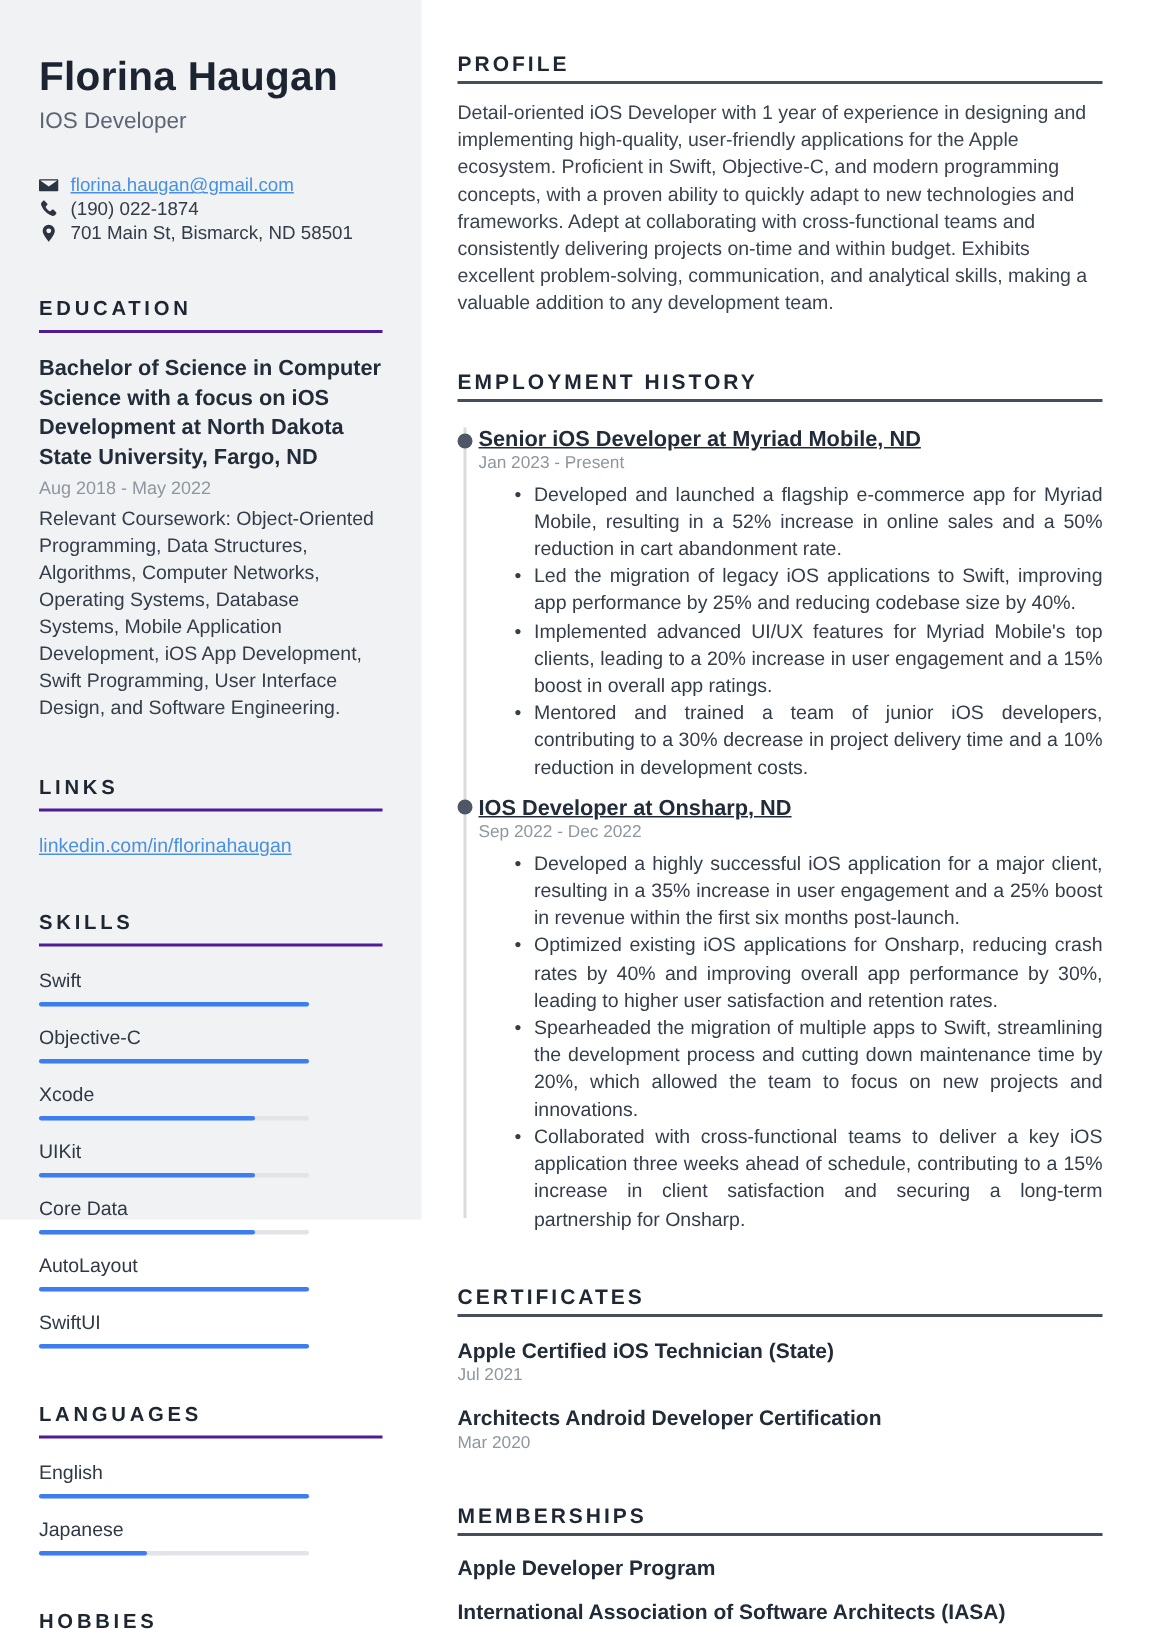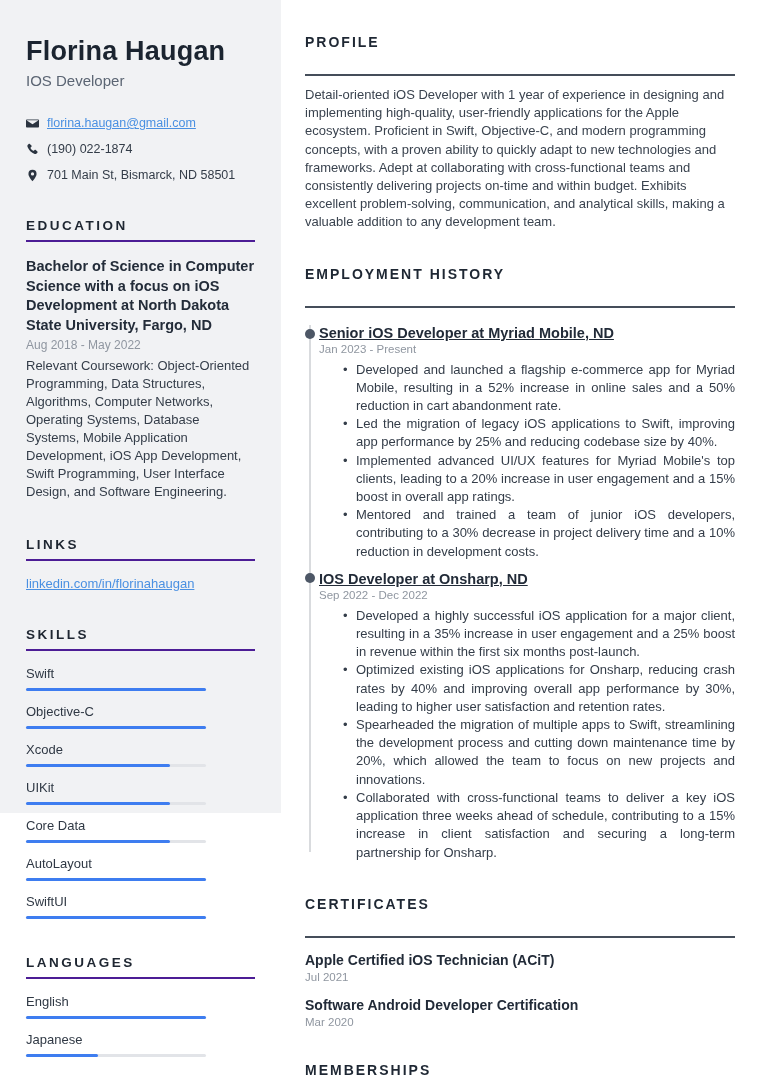--- a/index.html
+++ b/index.html
@@ -13,21 +13,21 @@
   .page { display: flex; width: 768px; height: 813px; }
 
   
   .sidebar {
     width: 281px; min-width: 281px; height: 100%;
     background: #f1f2f4;
     padding: 36px 26px 0 26px;
   }
   .name { font-size: 27px; font-weight: bold; color: #1b2430; letter-spacing: 0.2px; }
   .subtitle { font-size: 15px; color: #5b6573; margin-top: 5px; }
-  .contact { margin-top: 27px; display: flex; flex-direction: column; gap: 12px; }
+  .contact { margin-top: 27px; display: flex; flex-direction: column; gap: 2px; }
   .contact-row { display: flex; align-items: center; gap: 8px; font-size: 12.5px; color: #333c48; }
   .cicon { width: 13px; height: 13px; display: inline-flex; align-items: center; justify-content: center; flex: none; }
   .cicon svg { width: 13px; height: 13px; fill: #2b3440; display: block; }
   a.link { color: #4a90e2; text-decoration: underline; cursor: pointer; }
 
   .side-section { margin-top: 36px; }
   .side-heading {
     font-size: 13.5px; font-weight: bold; letter-spacing: 2.5px;
     color: #1e2631; padding-bottom: 7px; border-bottom: 2px solid #4c1d95;
   }
@@ -41,21 +41,21 @@
   .meter-name { font-size: 13px; color: #2f3844; }
   .meter-track { margin-top: 7px; width: 180px; height: 3px; background: #e2e4e8; border-radius: 2px; }
   .meter-fill { height: 3px; background: #3e7df0; border-radius: 2px; }
 
   
   .main { flex: 1; padding: 34px 33px 0 24px; }
   .main-section { margin-top: 0; }
   .main-section + .main-section { margin-top: 34px; }
   .main-heading {
     font-size: 14px; font-weight: bold; letter-spacing: 2px;
-    color: #1e2733; padding-bottom: 24px; border-bottom: 2px solid #454e5a;
+    color: #1e2733; padding-bottom: 4px; border-bottom: 2px solid #454e5a;
   }
   .profile-text { margin-top: 10px; font-size: 13px; line-height: 18.2px; color: #3a434f; }
 
   .timeline { position: relative; margin-top: 9px; padding-left: 14px; }
   .timeline .tl-line { position: absolute; left: 4px; top: 8px; bottom: 10px; width: 2px; background: #d9dbde; }
   .job { position: relative; padding-top: 8px; }
   .job + .job { padding-top: 10px; }
   .job .tl-dot { position: absolute; left: -14px; top: 12px; width: 10px; height: 10px; border-radius: 50%; background: #4d5766; }
   .job-title { font-size: 14.5px; font-weight: bold; color: #222b38; text-decoration: underline; }
   .job-date { font-size: 11.5px; color: #8f96a0; margin-top: 2px; }
@@ -247,26 +247,26 @@
               </ul>
           </div>
         </div>
     </section>
 
     <section class="main-section">
       <div class="main-heading">CERTIFICATES</div>
       <div>
 
           <div class="cert-item">
-            <div class="cert-title">Apple Certified iOS Technician (ACiT)</div>
+            <div class="cert-title">Apple Certified iOS Technician (State)</div>
             <div class="cert-date">Jul 2021</div>
           </div>
 
           <div class="cert-item">
-            <div class="cert-title">Software Android Developer Certification</div>
+            <div class="cert-title">Architects Android Developer Certification</div>
             <div class="cert-date">Mar 2020</div>
           </div>
         </div>
     </section>
 
     <section class="main-section">
       <div class="main-heading">MEMBERSHIPS</div>
       <div>
 
           <div class="membership-item">Apple Developer Program</div>

